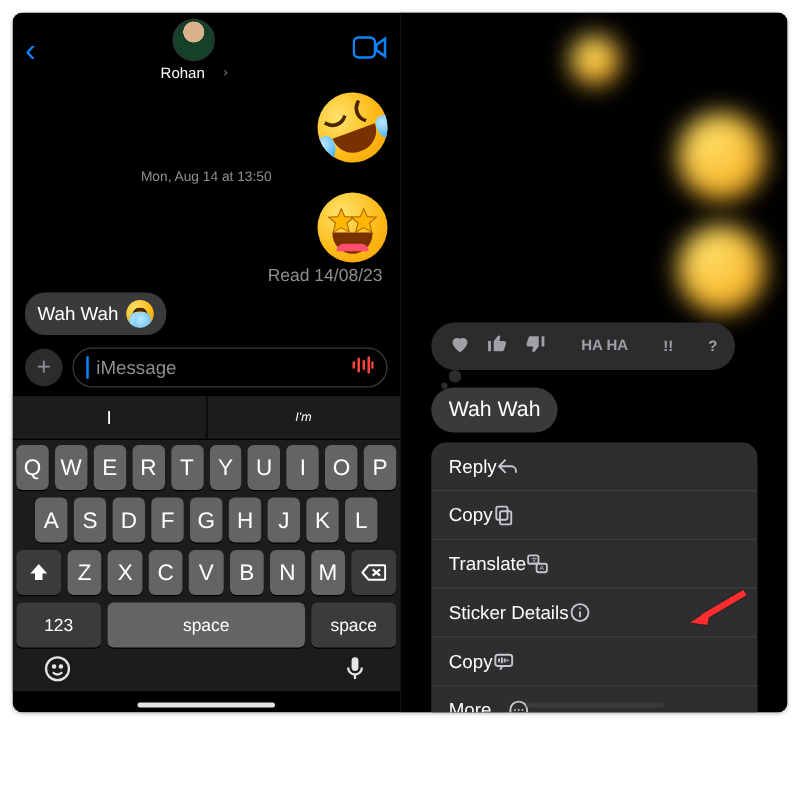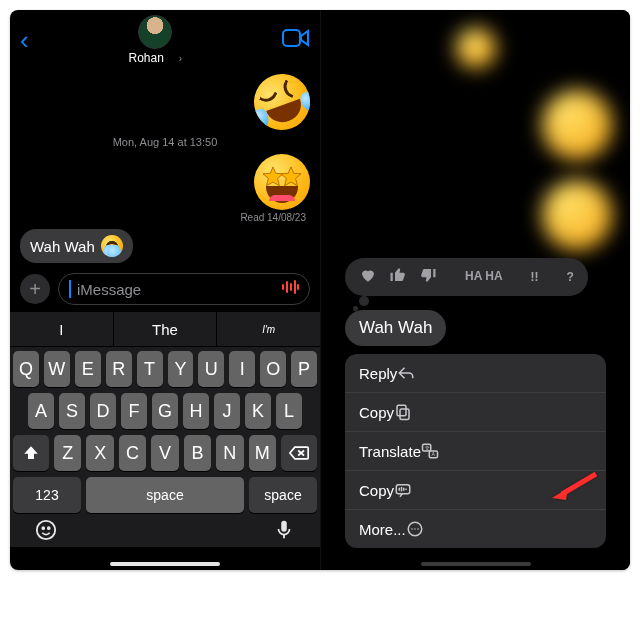--- a/index.html
+++ b/index.html
@@ -82,21 +82,21 @@
   .stars .eye.l{left:14%} .stars .eye.r{right:14%}
   .stars .mouth{position:absolute; left:22%; top:58%; width:56%; height:30%;
     background:#7a3100; border-radius:0 0 60px 60px;}
   .stars .mouth::after{content:"";position:absolute;left:10%;bottom:2px;width:80%;height:40%;background:#ff4d6d;border-radius:60px 60px 0 0;}
   .joy .eye{position:absolute;top:28%;width:12px;height:8px;border-top:3px solid #4a2600;border-radius:8px 8px 0 0;}
   .joy .eye.l{left:22%} .joy .eye.r{right:22%}
   .joy .mouth{position:absolute;left:18%;top:50%;width:64%;height:34%;background:#7a3100;border-radius:0 0 60px 60px;}
   .joy .tear.l{left:2px;top:46%} .joy .tear.r{right:2px;top:46%}
 
   .timestamp { text-align:center; color:#8e8e93; font-size:11px; margin:6px 0; }
-  .read { text-align:right; color:#8e8e93; font-size:10px; margin:2px 4px 6px 0; }
+  .read { text-align:right; color:#8e8e93; font-size:14px; margin:2px 4px 6px 0; }
 
   .bubble {
     background:#3a3a3c; color:#fff; border-radius:16px;
     padding:6px 10px; font-size:15px; display:inline-flex; align-items:center; gap:6px;
   }
   .bubble .joy { width:22px; height:22px; }
   .bubble .joy .mouth{top:48%;}
 
   .input-row{
     margin:8px 10px 0; display:flex; align-items:center; gap:8px;
@@ -258,21 +258,20 @@
                 <line x1="14" y1="1" x2="14" y2="13"></line>
                 <line x1="17" y1="5" x2="17" y2="9"></line>
               </g>
             </svg>
         </span>
       </div>
     </div>
 
     <div class="predict">
       <div>I</div>
-      <div>The</div>
       <div>I'm</div>
     </div>
 
     <div class="kbd">
       <div class="krow">
         <div class="key">Q</div>
         <div class="key">W</div>
         <div class="key">E</div>
         <div class="key">R</div>
         <div class="key">T</div>
@@ -386,20 +385,28 @@
       <div class="item">
         <span>Translate</span>
         <svg viewBox="0 0 24 24" fill="none" stroke="#c7c7cc" stroke-width="2">
             <rect x="2" y="3" width="11" height="9" rx="2"></rect>
             <rect x="11" y="12" width="11" height="9" rx="2"></rect>
             <text x="5" y="10" font-size="7" fill="#c7c7cc" stroke="none">文</text>
             <text x="14" y="19" font-size="7" fill="#c7c7cc" stroke="none">A</text>
           </svg>
       </div>
       <div class="item">
+        <span>Sticker Details</span>
+        <svg viewBox="0 0 24 24" fill="none" stroke="#c7c7cc" stroke-width="2">
+            <circle cx="12" cy="12" r="9"></circle>
+            <line x1="12" y1="11" x2="12" y2="17"></line>
+            <circle cx="12" cy="7.5" r="1" fill="#c7c7cc" stroke="none"></circle>
+          </svg>
+      </div>
+      <div class="item">
         <span>Copy</span>
         <svg viewBox="0 0 24 24" fill="none" stroke="#c7c7cc" stroke-width="2">
             <rect x="3" y="5" width="18" height="12" rx="3"></rect>
             <path d="M8 21l3-4"></path>
             <line x1="7" y1="9" x2="7" y2="13"></line>
             <line x1="10" y1="8" x2="10" y2="14"></line>
             <line x1="13" y1="9" x2="13" y2="13"></line>
             <line x1="16" y1="10" x2="16" y2="12"></line>
           </svg>
       </div>

